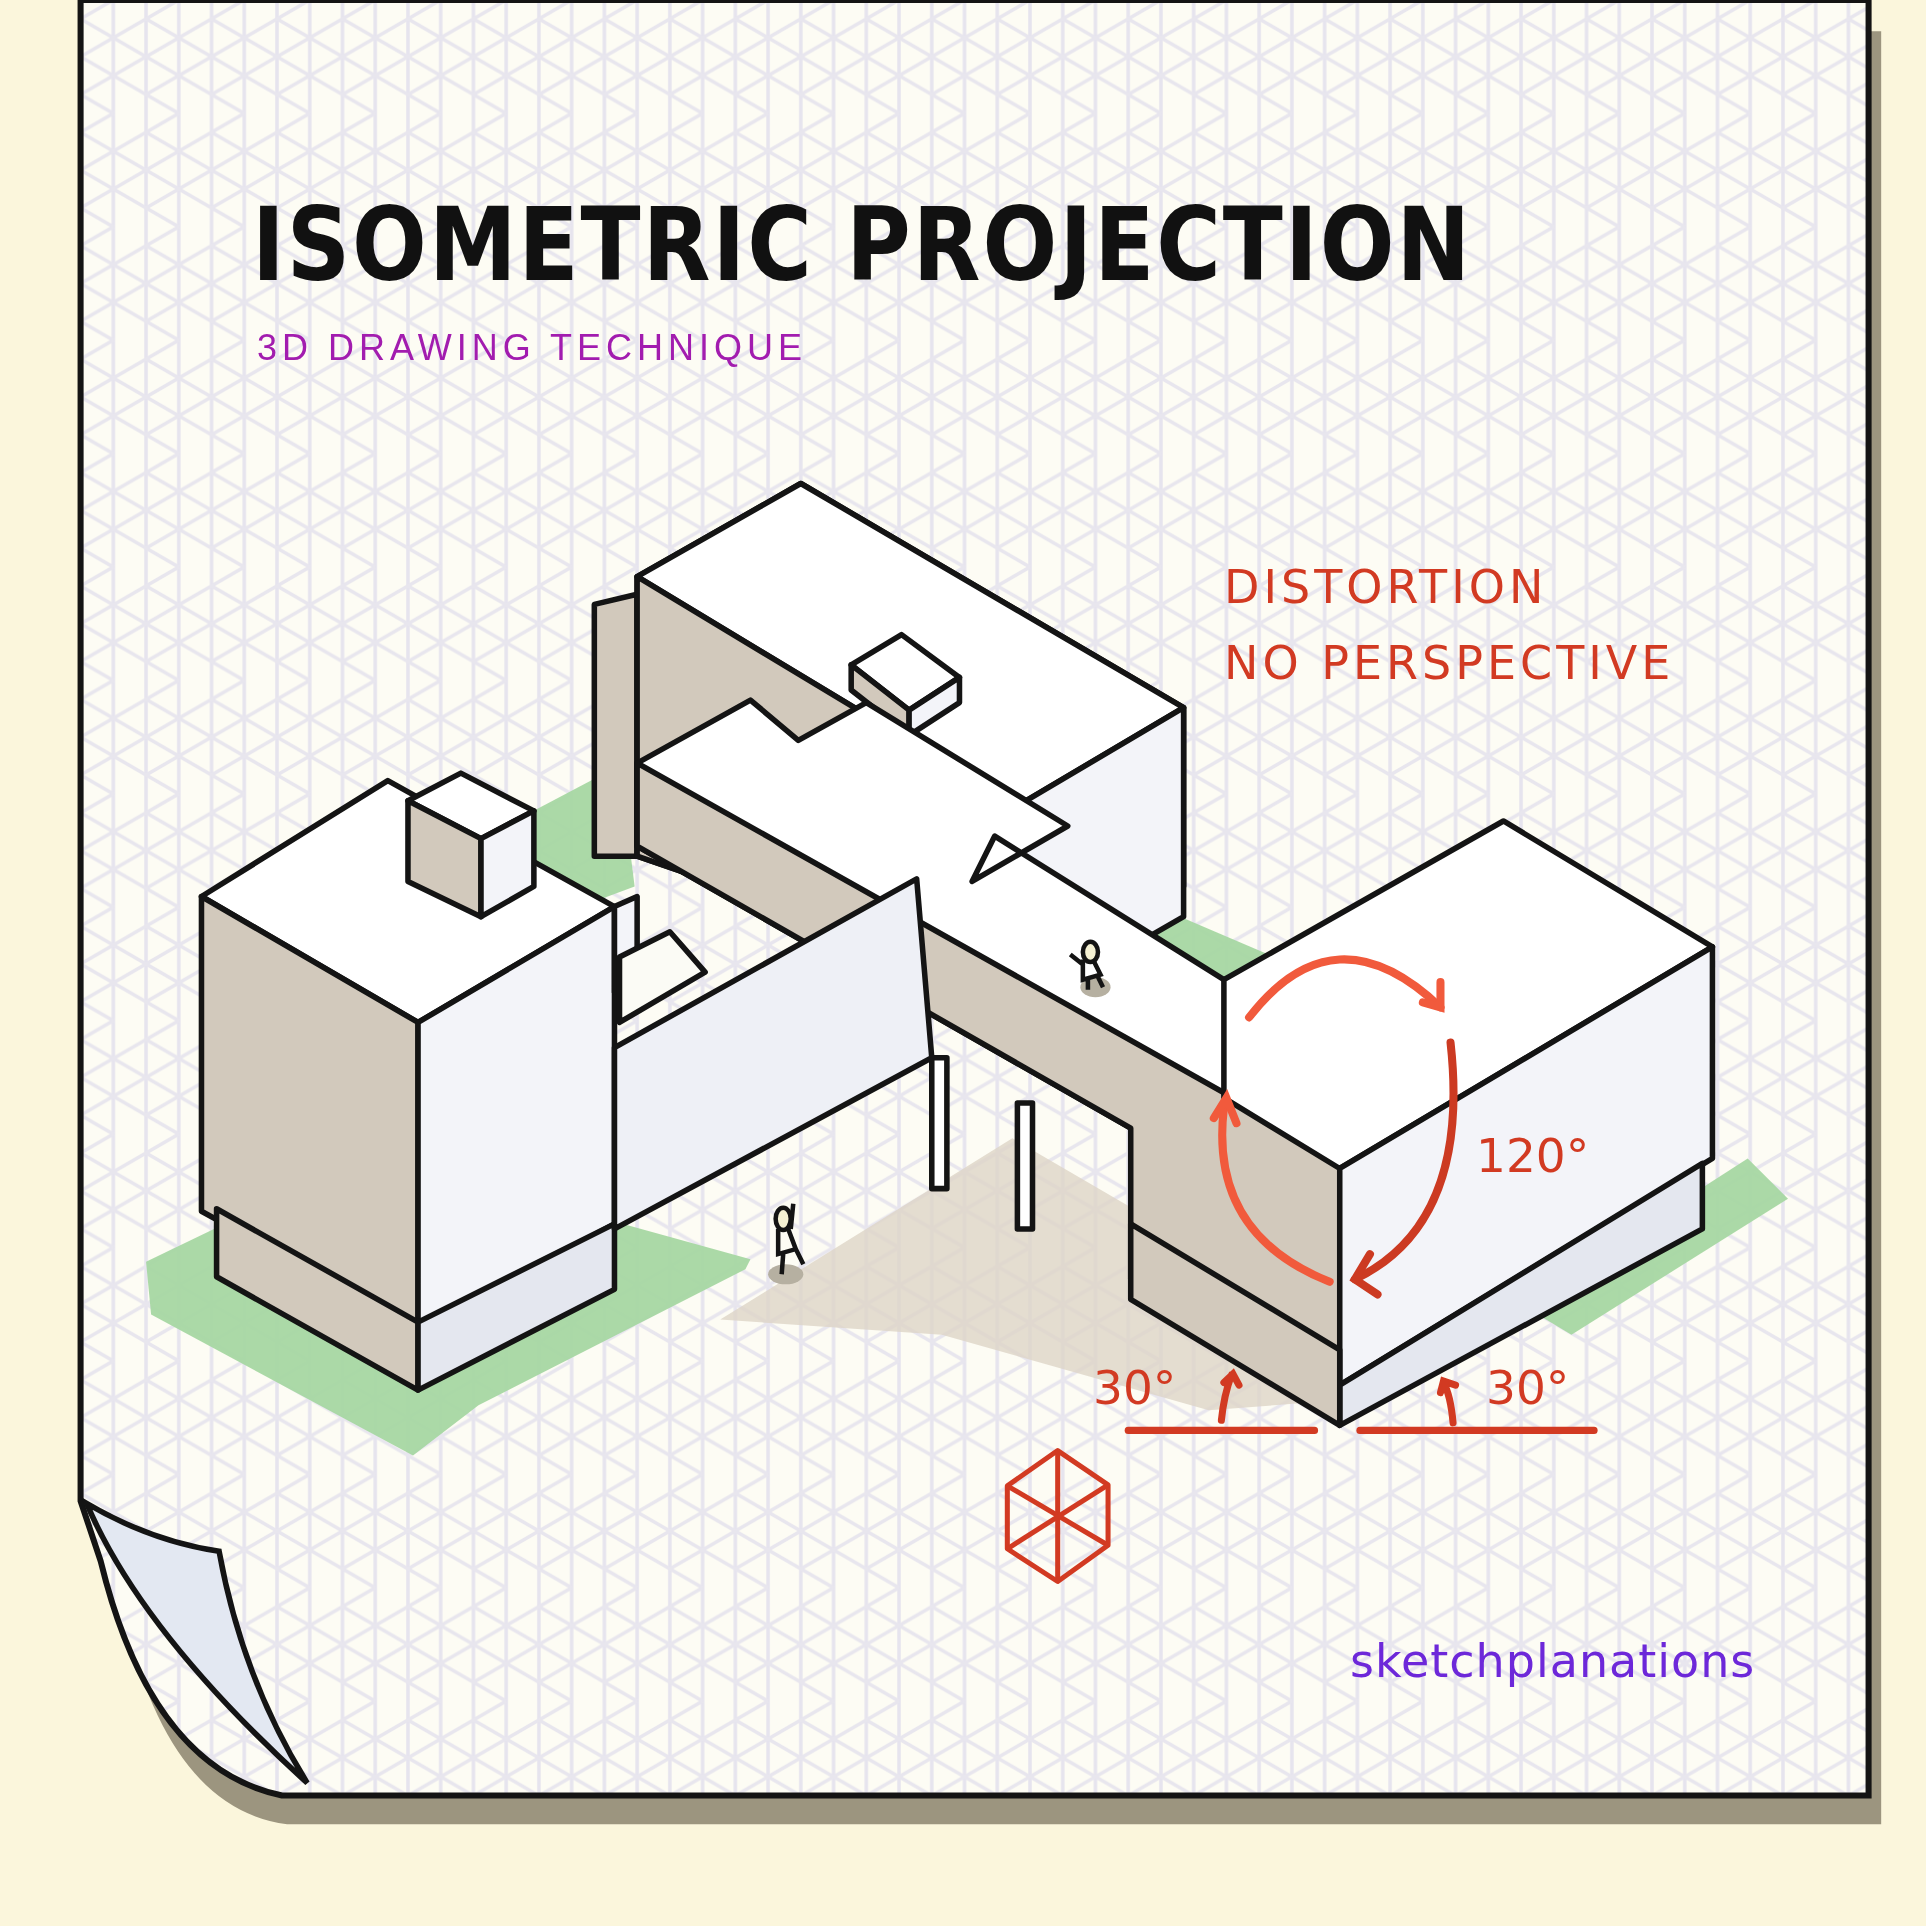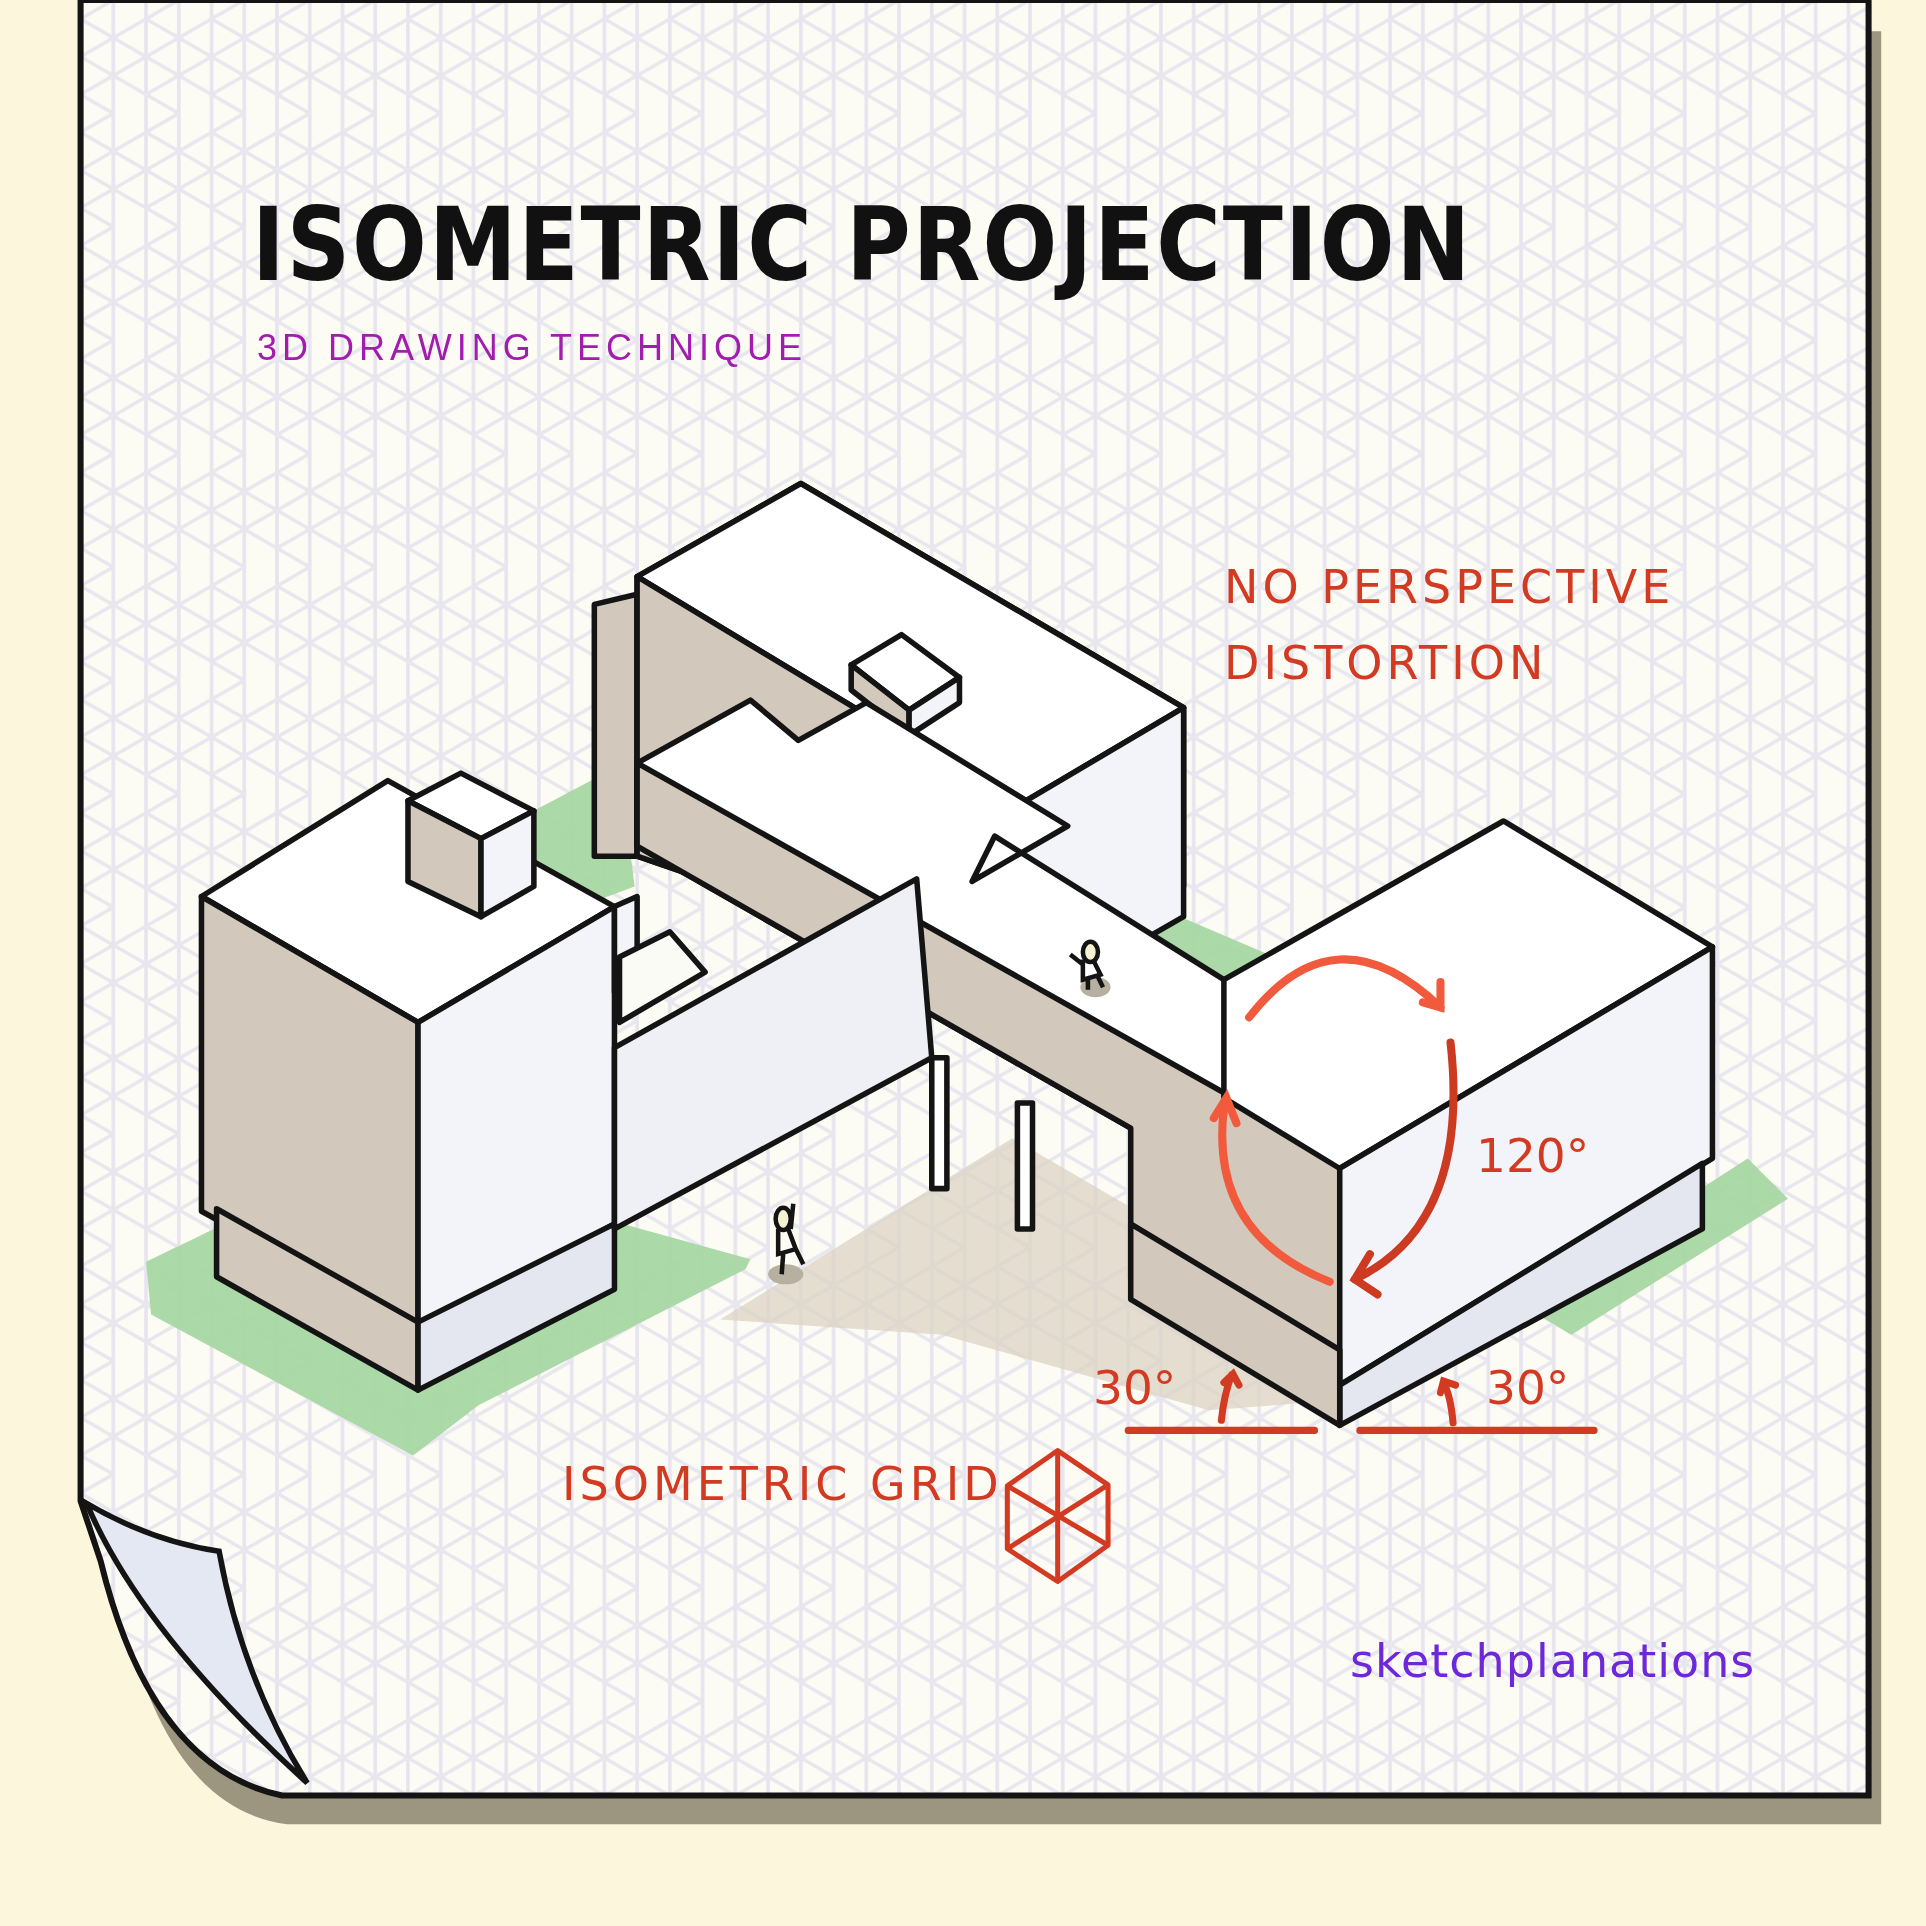--- a/index.html
+++ b/index.html
@@ -158,26 +158,25 @@
     <line x1="2100" y1="2880" x2="2100" y2="3140"></line>
     <line x1="2000" y1="2950" x2="2200" y2="3068"></line>
     <line x1="2200" y1="2948" x2="2000" y2="3075"></line>
   </g>
 </svg>
 
 <div class="title">ISOMETRIC PROJECTION</div>
 <div class="subtitle">3D DRAWING TECHNIQUE</div>
 
 <div class="note note-persp">
+  <div>DISTORTION</div>
   <div>NO PERSPECTIVE</div>
-  <div>DISTORTION</div>
 </div>
 
 <div class="note note-grid">
-  <div>ISOMETRIC GRID</div>
 </div>
 
 <div class="angle-label angle-120">120°</div>
 <div class="angle-label angle-30l">30°</div>
 <div class="angle-label angle-30r">30°</div>
 
 <div class="brand">sketchplanations</div>
 
 
 </body></html>

